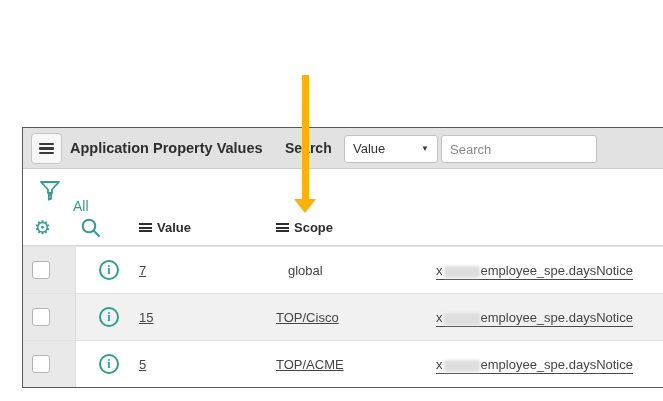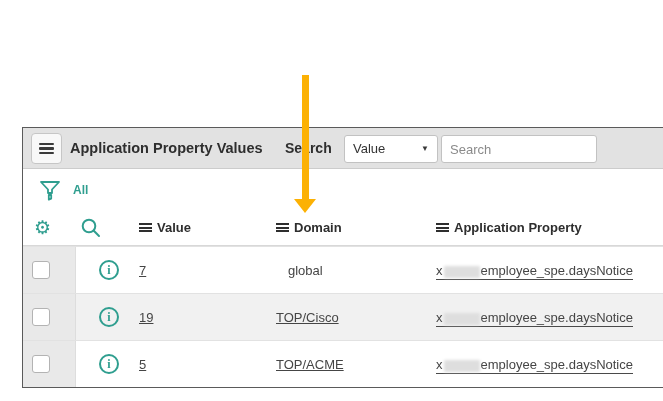--- a/index.html
+++ b/index.html
@@ -42,22 +42,22 @@
     font-size: 13px; color: #333; padding: 5px 8px; cursor: pointer; }
   .field-select .caret { position: absolute; right: 8px; top: 8px; font-size: 8px; color: #3a3a3a; }
   .search-input { position: absolute; left: 418px; top: 7px; width: 156px; height: 28px;
     background: #fff; border: 1px solid #c2c2c2; border-radius: 3px;
     font-size: 13px; color: #333; padding: 0 8px; font-family: "Liberation Sans", sans-serif; }
   .search-input::placeholder { color: #8a8a8a; opacity: 1; }
 
   
   .filter-row { position: relative; height: 42px; background: #fff; }
   .funnel { position: absolute; left: 16px; top: 10px; }
-  .filter-all { position: absolute; left: 50px; top: 14px; font-size: 12px;
-    font-weight: 700; color: #2f9e8f; cursor: pointer; }
+  .filter-all { position: absolute; left: 50px; top: 29px; font-size: 14px;
+    font-weight: 400; color: #2f9e8f; cursor: pointer; }
 
   
   .cols { position: relative; height: 35px; background: #fff; border-bottom: 1px solid #d8d8d8; }
   .gear { position: absolute; left: 11px; top: 4px; font-size: 19px; color: #2f9e8f;
     cursor: pointer; line-height: 26px; }
   .mag { position: absolute; left: 57px; top: 6px; cursor: pointer; }
   .colhead { position: absolute; top: 9px; display: flex; align-items: center; gap: 5px;
     font-size: 13px; font-weight: 700; color: #2e2e2e; cursor: pointer; }
   .col-value { left: 116px; } .col-domain { left: 253px; } .col-prop { left: 413px; }
   .bars i { display: block; width: 13px; height: 2px; background: #2e2e2e; margin: 1.8px 0; }
@@ -132,29 +132,21 @@
             <i></i>
           </span>
         <span>Value</span>
       </span>
       <span class="colhead col-domain">
         <span class="bars">
             <i></i>
             <i></i>
             <i></i>
           </span>
-        <span>Domain</span>
-      </span>
-      <span class="colhead col-prop">
-        <span class="bars">
-            <i></i>
-            <i></i>
-            <i></i>
-          </span>
-        <span>Application Property</span>
+        <span>Scope</span>
       </span>
     </div>
 
     <div class="row">
       <div class="cb-cell"></div>
       <div class="checkbox"></div>
       <div class="info">i</div>
       <span class="cell cell-value"><span class="lnk">7</span></span>
       <span class="cell cell-domain"><span class="plain">global</span></span>
       <span class="cell cell-prop">
@@ -163,21 +155,21 @@
           <span class="redact"></span>
           <span>employee_spe.daysNotice</span>
         </span>
       </span>
     </div>
 
     <div class="row alt">
       <div class="cb-cell"></div>
       <div class="checkbox"></div>
       <div class="info">i</div>
-      <span class="cell cell-value"><span class="lnk">19</span></span>
+      <span class="cell cell-value"><span class="lnk">15</span></span>
       <span class="cell cell-domain"><span class="lnk">TOP/Cisco</span></span>
       <span class="cell cell-prop">
         <span class="prop-link">
           <span>x</span>
           <span class="redact"></span>
           <span>employee_spe.daysNotice</span>
         </span>
       </span>
     </div>
 

